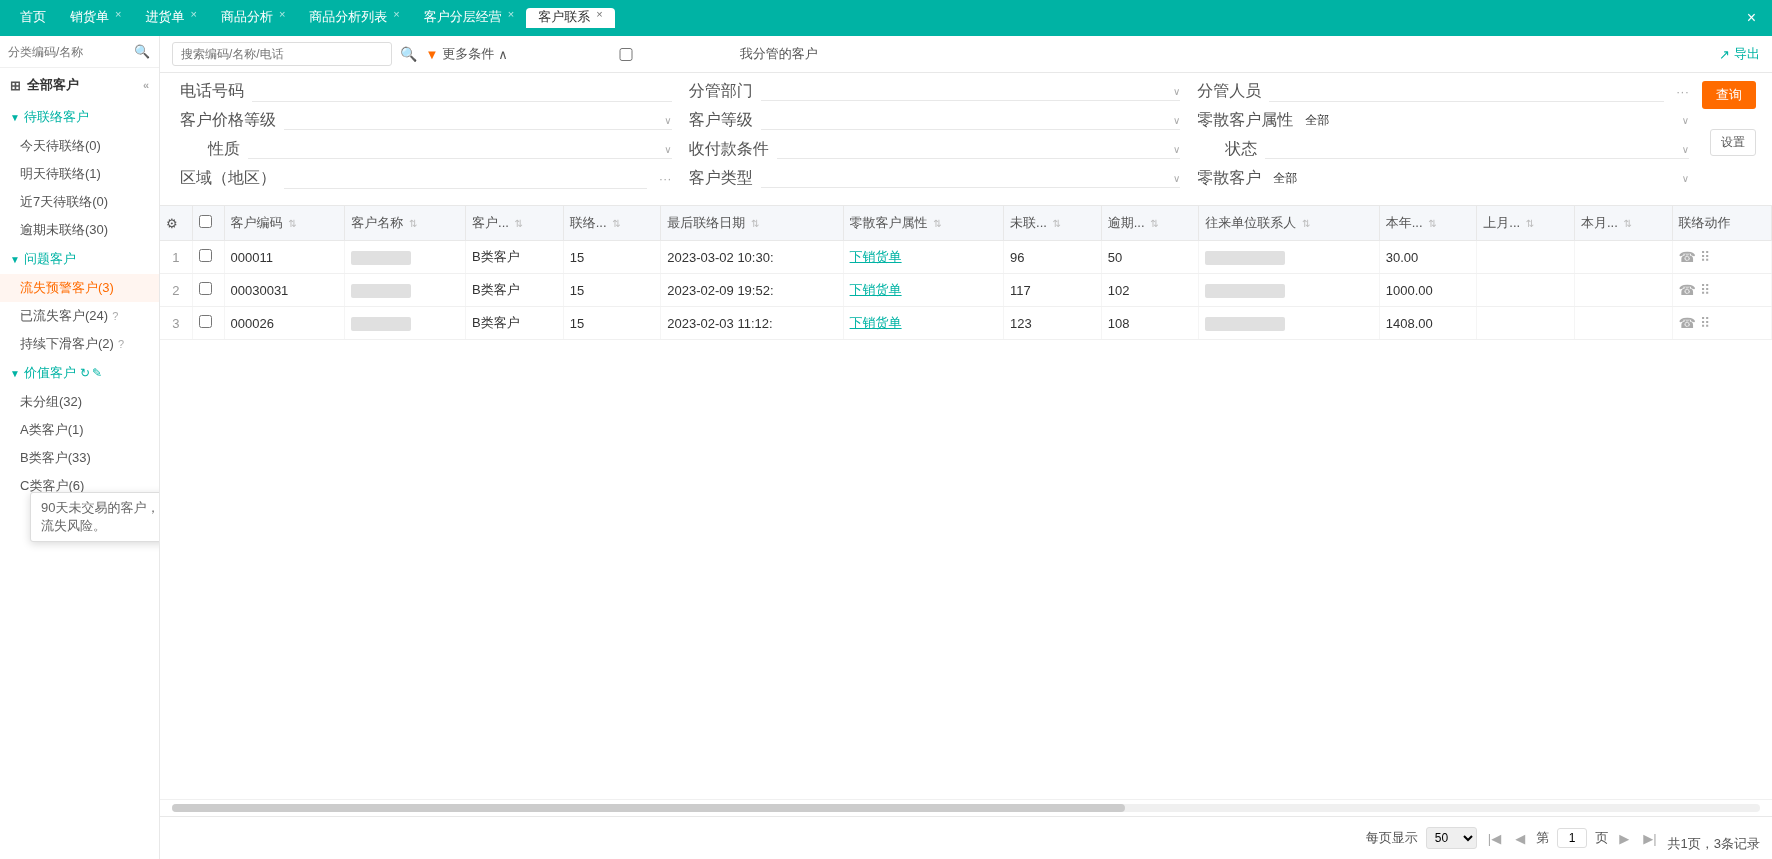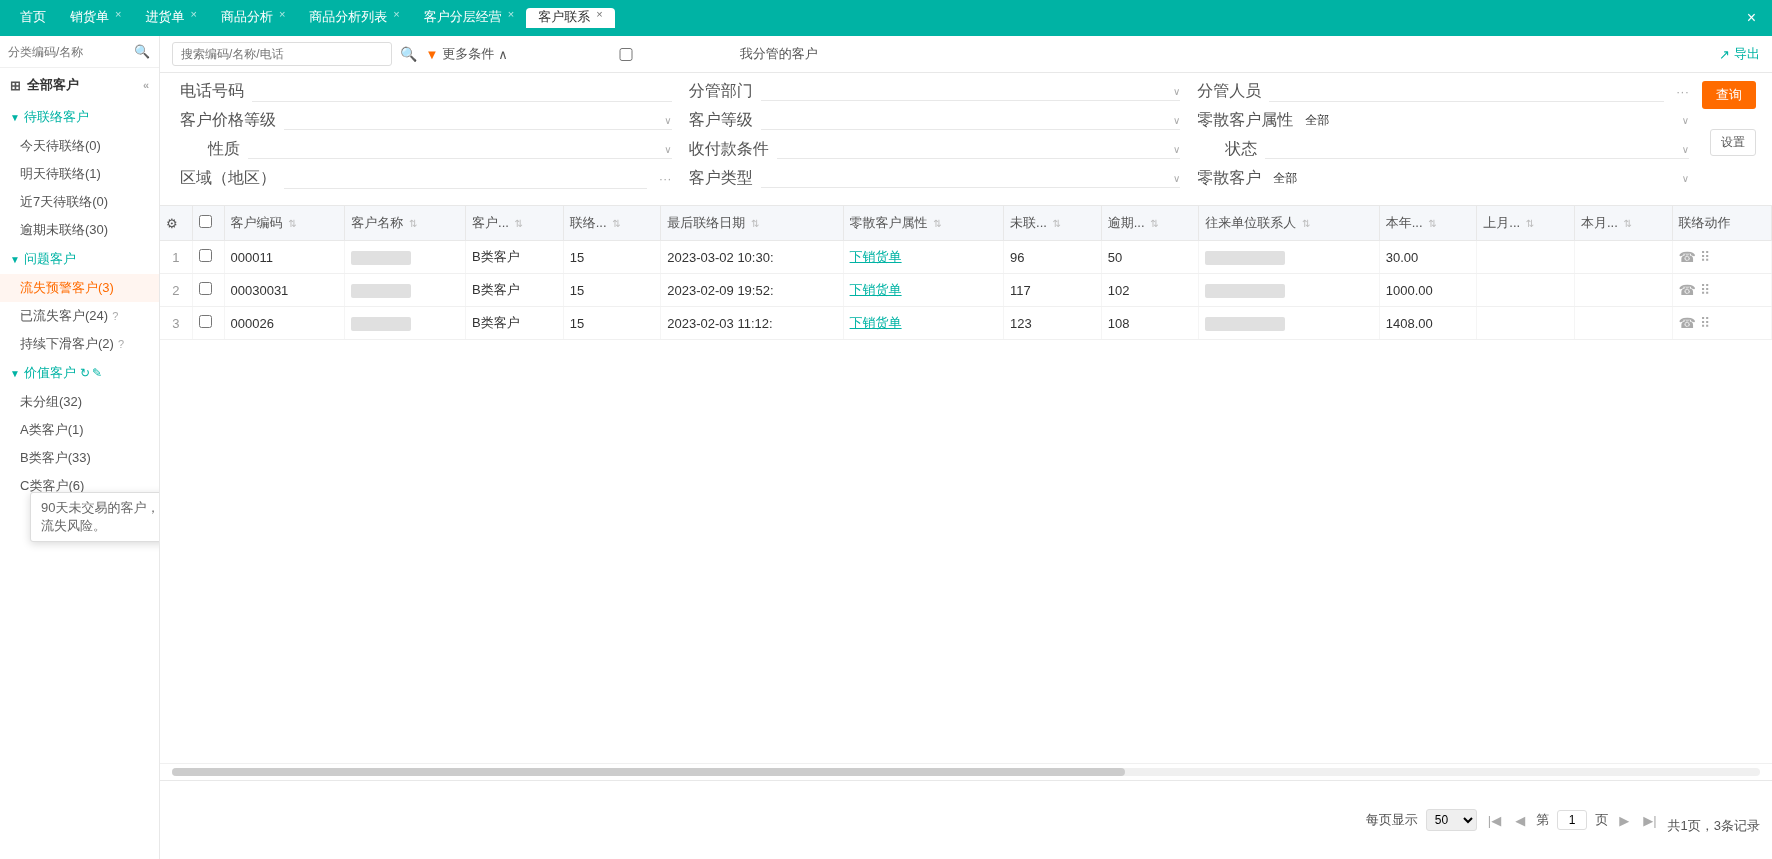--- a/index.html
+++ b/index.html
@@ -134,21 +134,21 @@
       background: #e0e0e0; color: transparent; border-radius: 2px; display: inline-block;
       min-width: 60px; height: 14px; vertical-align: middle;
     }
     .row-num { color: #999; text-align: center; }
     .action-icons { display: flex; gap: 4px; }
     .action-icon { color: #aaa; cursor: pointer; font-size: 14px; }
 
     
     .table-footer {
       display: flex; align-items: center; justify-content: flex-end;
-      padding: 24px 12px; background: #fff; border-top: 1px solid #e8e8e8; gap: 8px; font-size: 12px;
+      padding: 6px 12px; background: #fff; border-top: 1px solid #e8e8e8; gap: 8px; font-size: 12px;
     }
     .footer-label { color: #555; }
     .footer-select {
       border: 1px solid #ddd; border-radius: 3px; padding: 2px 4px; font-size: 12px;
     }
     .footer-nav-btn { color: #aaa; cursor: pointer; padding: 0 3px; }
     .footer-page-input {
       border: 1px solid #ddd; border-radius: 3px; width: 30px; text-align: center;
       font-size: 12px; padding: 2px;
     }

